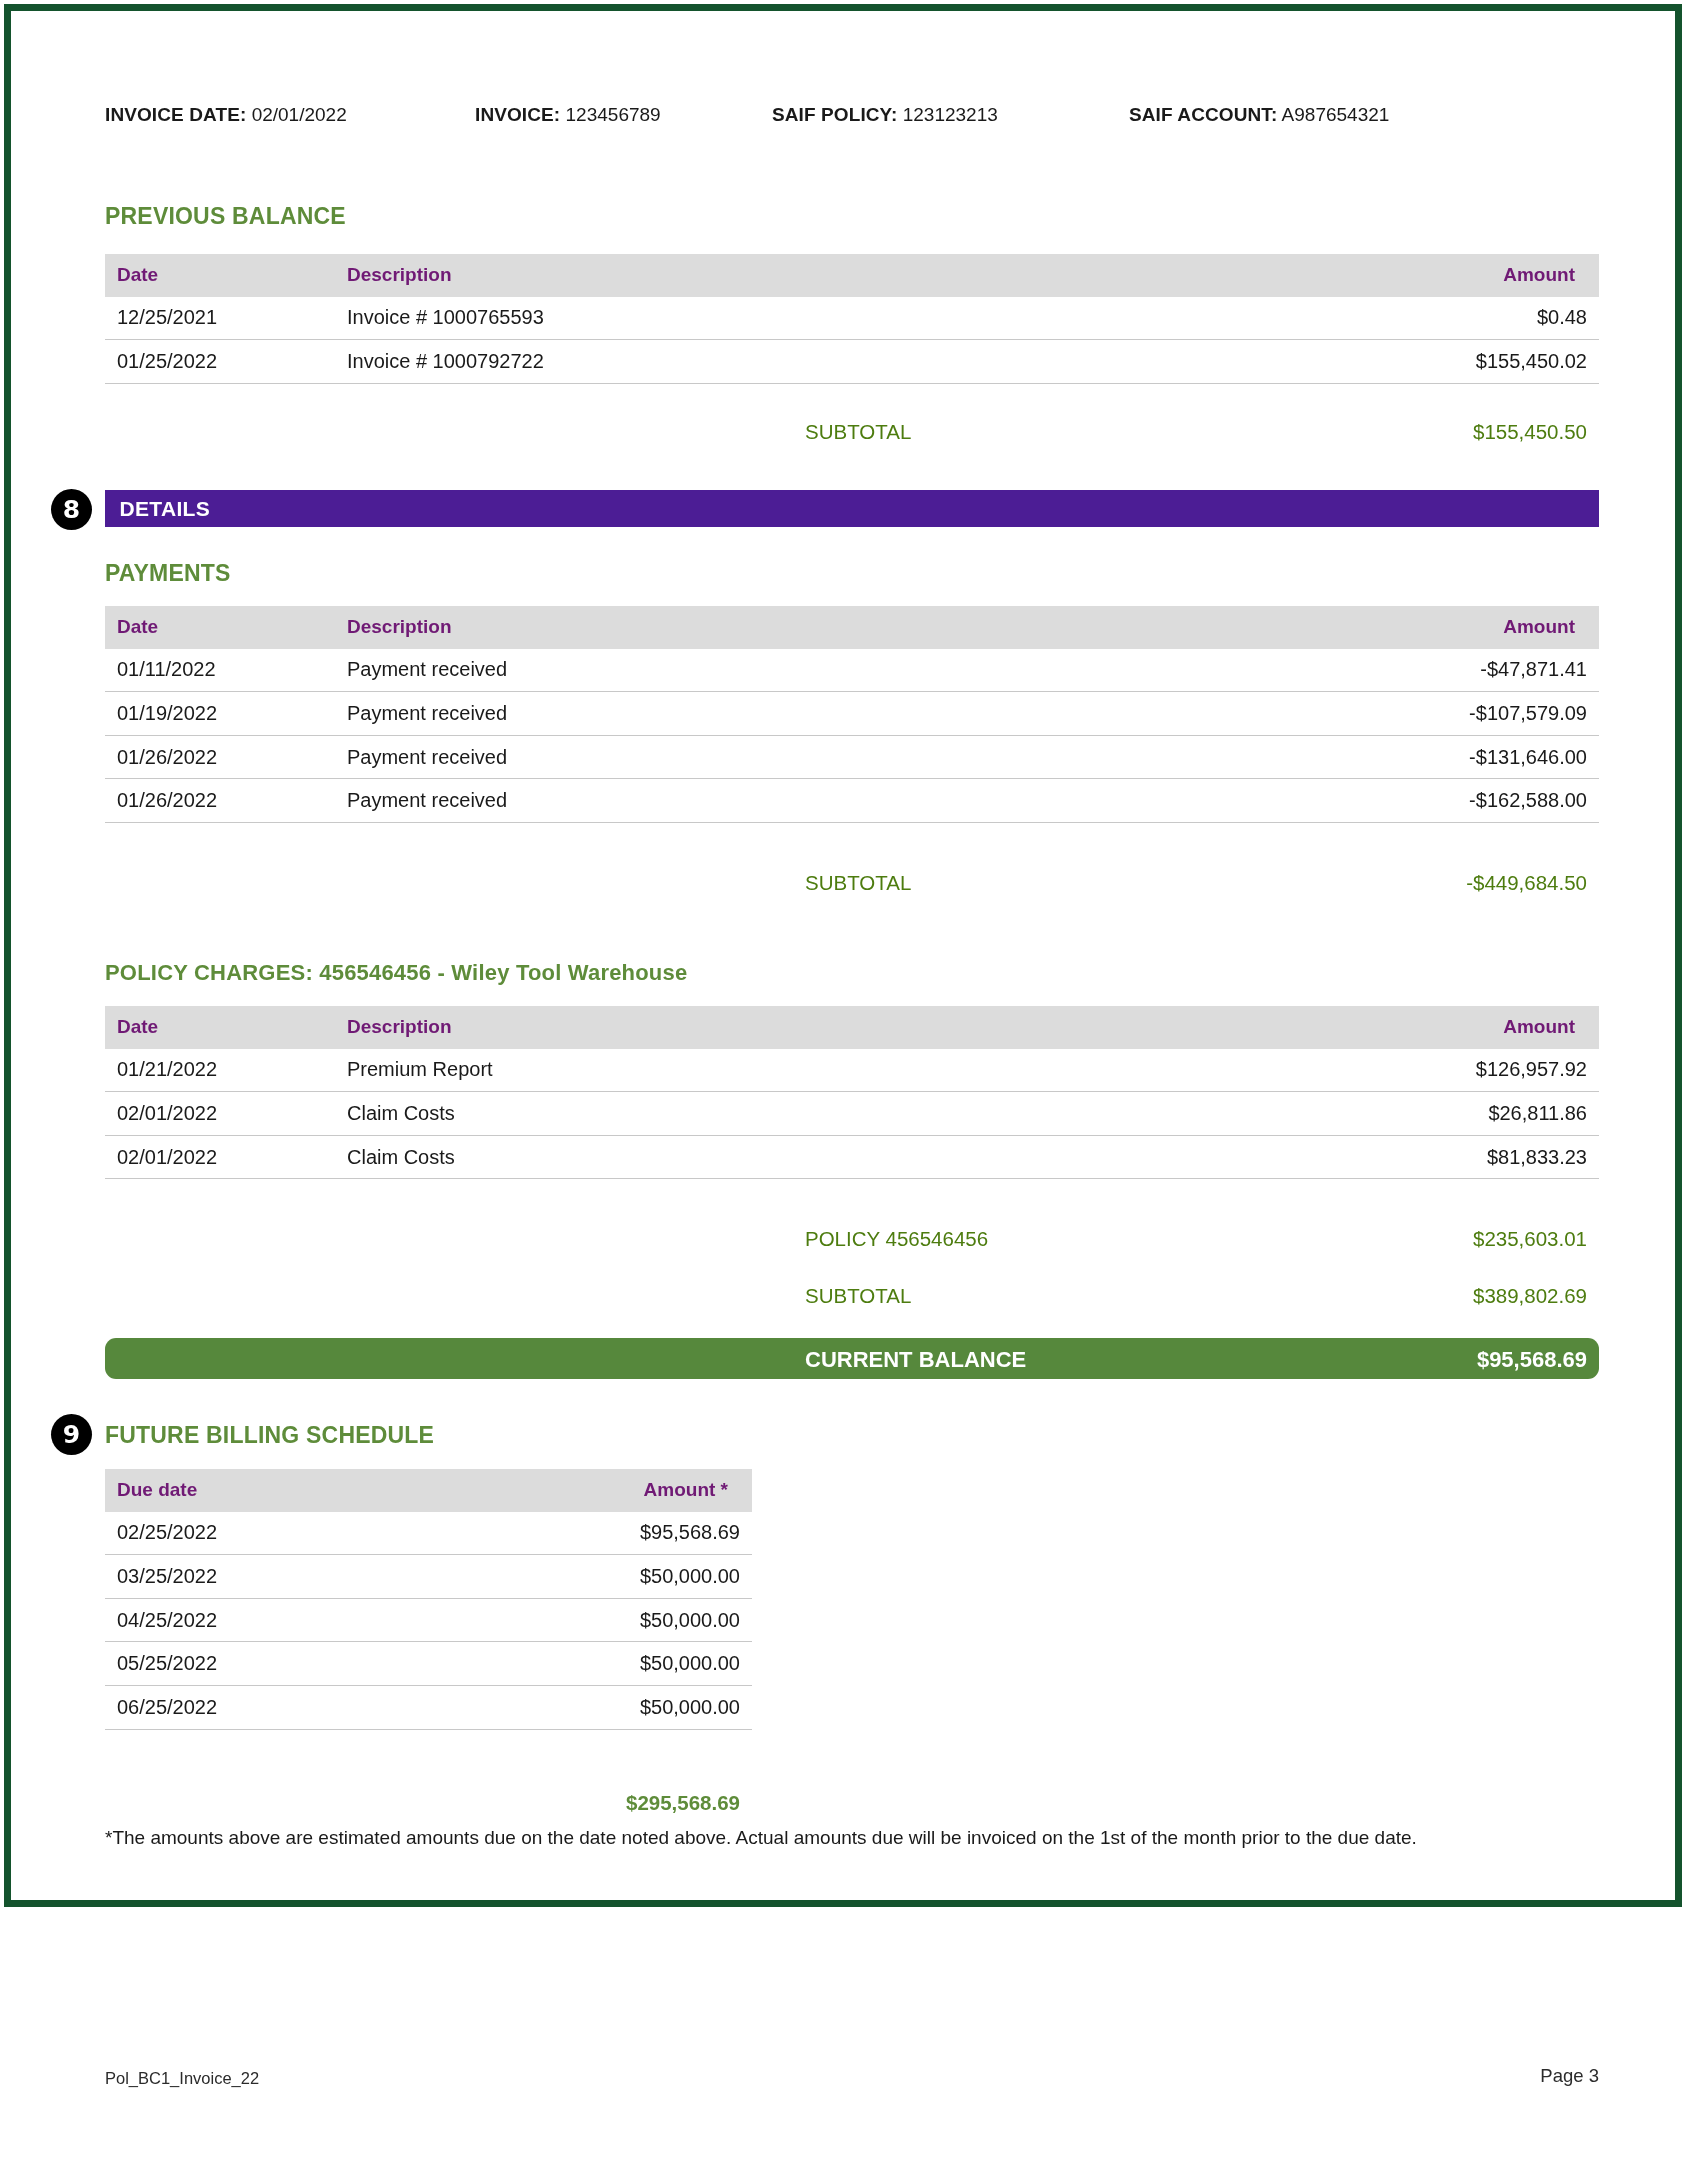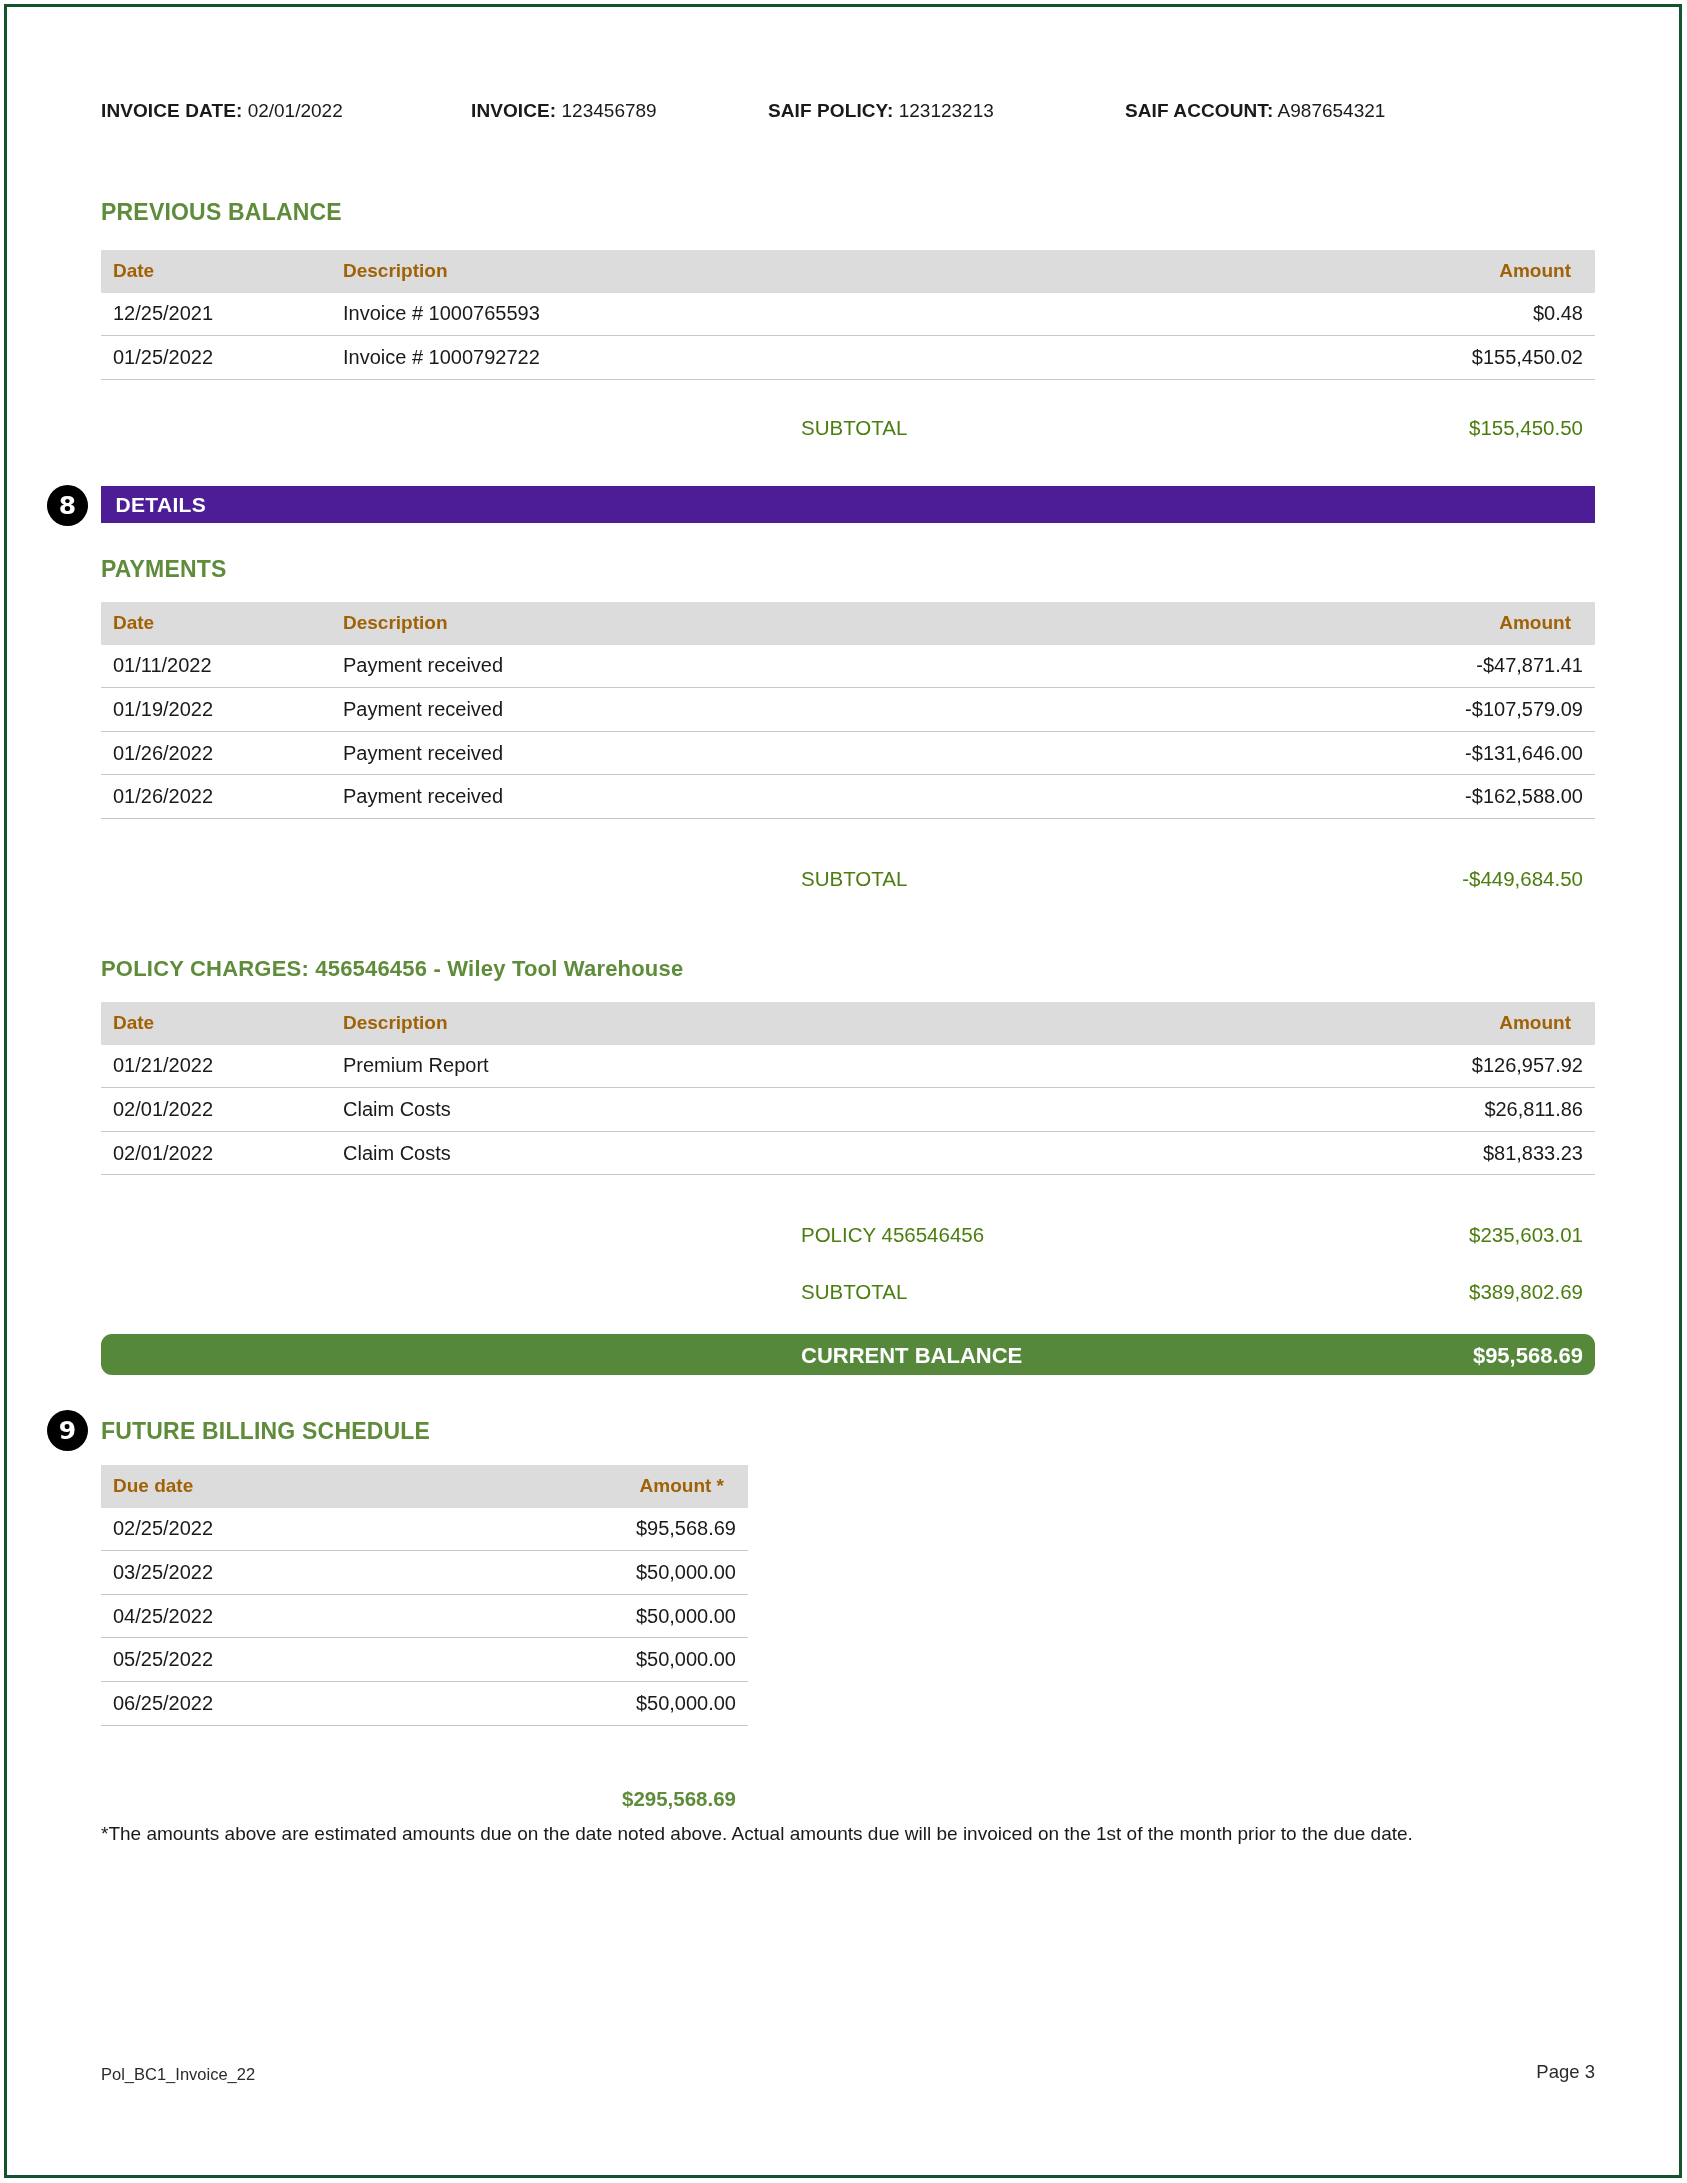--- a/index.html
+++ b/index.html
@@ -13,22 +13,22 @@
     font-family: "Liberation Sans", sans-serif;
     color: #1a1a1a;
     position: relative;
     overflow: hidden;
   }
   .page {
     position: absolute;
     left: 4px;
     top: 4px;
     width: 1678px;
-    height: 2174px;
-    border: 3px solid #14532d;
+    height: 1903px;
+    border: 7px solid #14532d;
     box-sizing: border-box;
     background: #ffffff;
   }
   .inner {
     position: absolute;
     left: 94px;
     top: 0;
     width: 1494px;
   }
 
@@ -102,21 +102,21 @@
   }
   .tbl.wide { width: 1494px; }
   .tbl.narrow { width: 647px; }
   .tbl thead th {
     background: #DCDCDC;
     font-weight: bold;
     font-size: 19px;
     text-align: left;
     padding: 9.3px 0 9.3px 12px;
     height: 24px;
-    color: #a16207;
+    color: #701a75;
   }
   .tbl thead th.num { text-align: right; padding-right: 24px; padding-left: 0; }
   .tbl tbody td {
     padding: 9.3px 0 9.3px 12px;
     border-bottom: 1.3px solid #C8C8C8;
     height: 24px;
     color: #1a1a1a;
   }
   .tbl tbody td.num { text-align: right; padding-right: 12px; padding-left: 0; }
   .col-date { width: 218px; }

